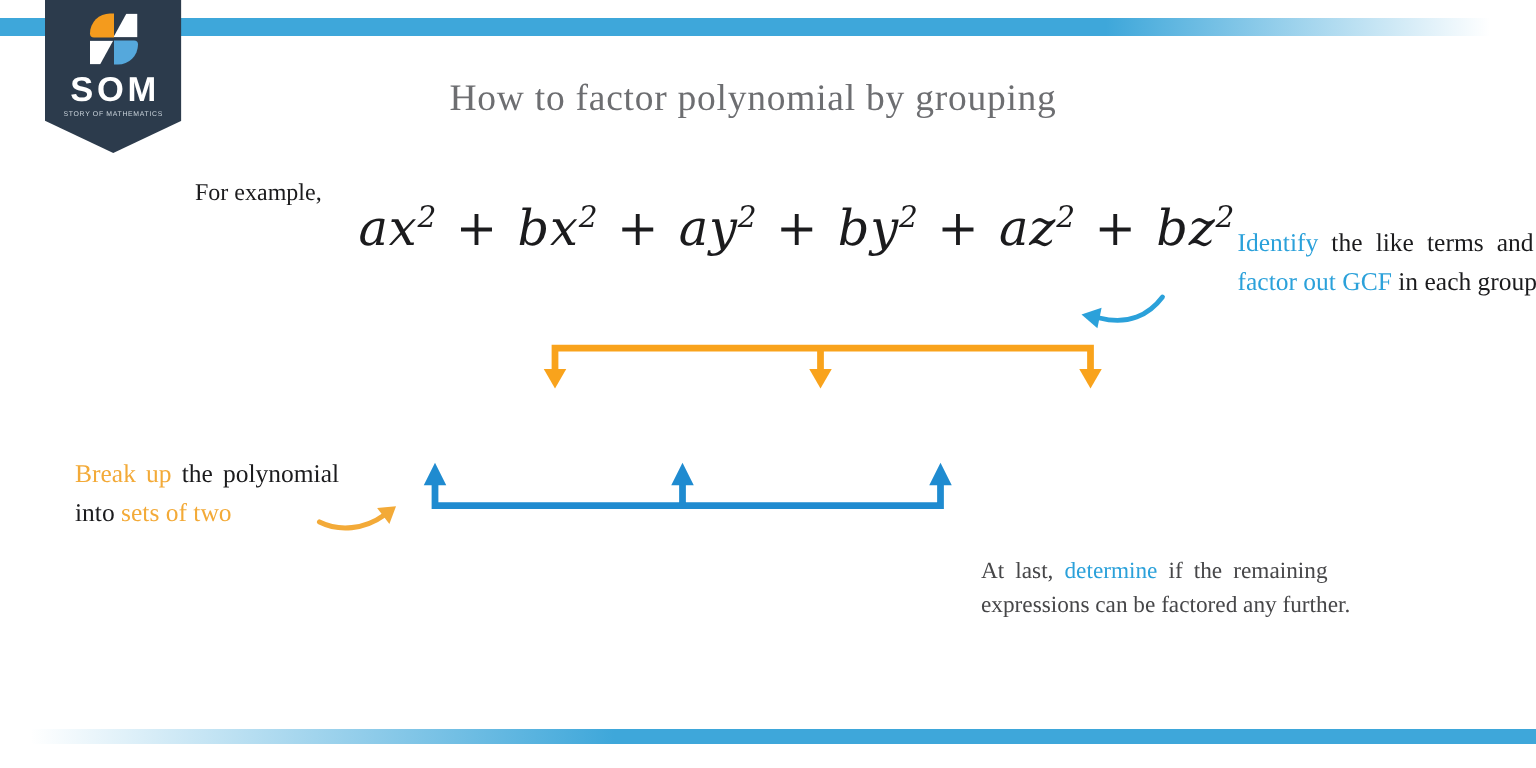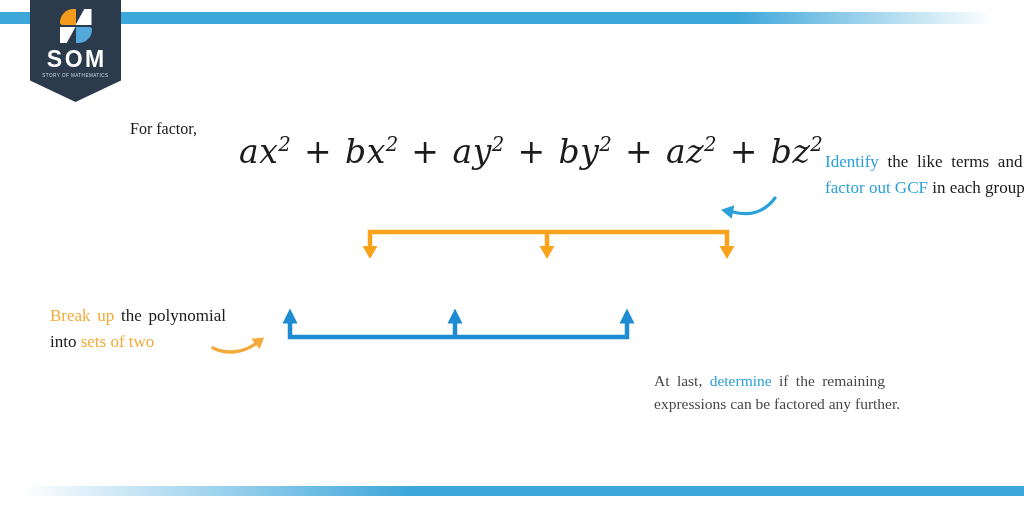--- a/index.html
+++ b/index.html
@@ -75,22 +75,23 @@
     <div class="logo-icon">
       <div class="shard shard-orange"></div>
       <div class="shard shard-white-top"></div>
       <div class="shard shard-white-bottom"></div>
       <div class="shard shard-blue"></div>
     </div>
     <div class="logo-acronym">SOM</div>
     <div class="logo-tagline">STORY OF MATHEMATICS</div>
   </div>
 
+  <div class="title">How to factor polynomial by grouping</div>
 
-  <div class="example-label">For factor,</div>
+  <div class="example-label">For example,</div>
 
   <div class="eq eq1">ax<sup>2</sup> + bx<sup>2</sup> + ay<sup>2</sup> + by<sup>2</sup> + az<sup>2</sup> + bz<sup>2</sup></div>
 
   <div class="note note-identify">
     <div class="l1"><span class="hl-blue">Identify</span><span> the like terms and</span></div>
     <div class="l2"><span class="hl-blue">factor out GCF</span><span> in each group</span></div>
   </div>
 
   <div class="note note-atlast">
     <div class="l1"><span>At last, </span><span class="hl-blue">determine</span><span> if the remaining</span></div>

